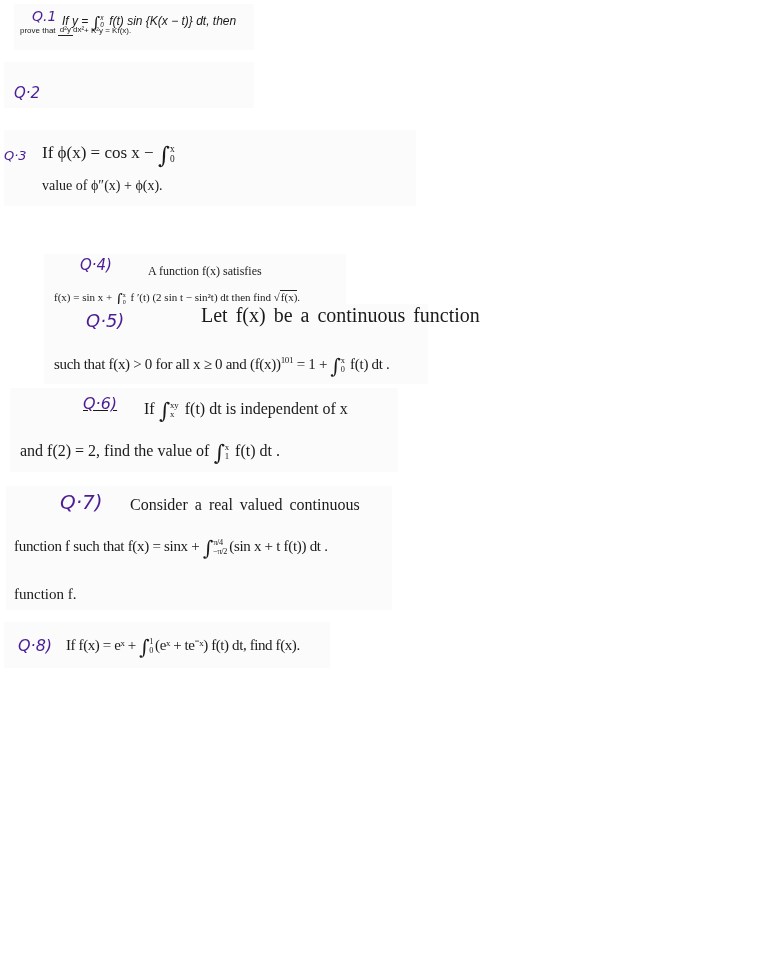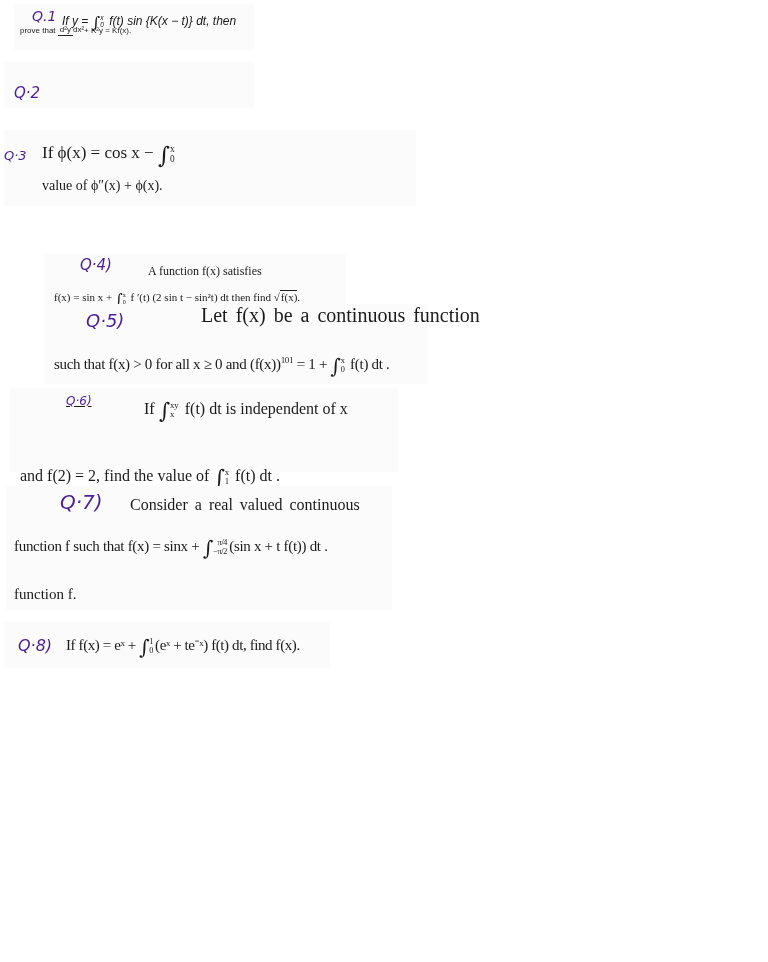--- a/index.html
+++ b/index.html
@@ -76,38 +76,38 @@
   <div class="line" style="left:134px;top:0;font-size:20px;word-spacing:3px;margin-left:23px;">Let f(x) be a continuous function</div>
   <div class="line" style="left:10px;top:50px;font-size:15px;letter-spacing:-0.3px;">
     <span>such that f(x) &gt; 0 for all x ≥ 0 and (f(x))</span><sup>101</sup><span> = 1 + </span><span class="int">∫</span><span class="lim">
         <span>x</span>
         <span>0</span>
       </span><span> f(t) dt .</span>
   </div>
 </div>
 
 <div class="snip" style="left:10px;top:388px;width:388px;height:84px;">
-  <div class="line" style="left:56px;top:6px;font-size:12px;text-decoration:underline;">
+  <div class="line" style="left:73px;top:6px;font-size:16px;text-decoration:underline;">
     <span class="ql">Q·6)</span>
   </div>
   <div class="line" style="left:134px;top:10px;font-size:16px;">
     <span>If </span><span class="int">∫</span><span class="lim">
         <span>xy</span>
         <span>x</span>
       </span><span> f(t) dt  is independent of x</span>
   </div>
-  <div class="line" style="left:10px;top:52px;font-size:16px;margin-top:25px;">
+  <div class="line" style="left:10px;top:52px;font-size:16px;">
     <span>and f(2) = 2, find the value of </span><span class="int">∫</span><span class="lim">
         <span>x</span>
         <span>1</span>
       </span><span> f(t) dt .</span>
   </div>
 </div>
 
-<div class="snip" style="left:6px;top:486px;width:386px;height:124px;text-align:right;">
+<div class="snip" style="left:6px;top:486px;width:386px;height:124px;">
   <div class="line" style="left:54px;top:4px;font-size:20px;">
     <span class="ql">Q·7)</span>
   </div>
   <div class="line" style="left:124px;top:10px;font-size:16px;word-spacing:3px;">Consider a real valued continuous</div>
   <div class="line" style="left:8px;top:50px;font-size:15px;letter-spacing:-0.3px;">
     <span>function f such that f(x) = sinx + </span><span class="int">∫</span><span class="lim">
         <span>π/4</span>
         <span>−π/2</span>
       </span><span>(sin x + t f(t)) dt .</span>
   </div>

